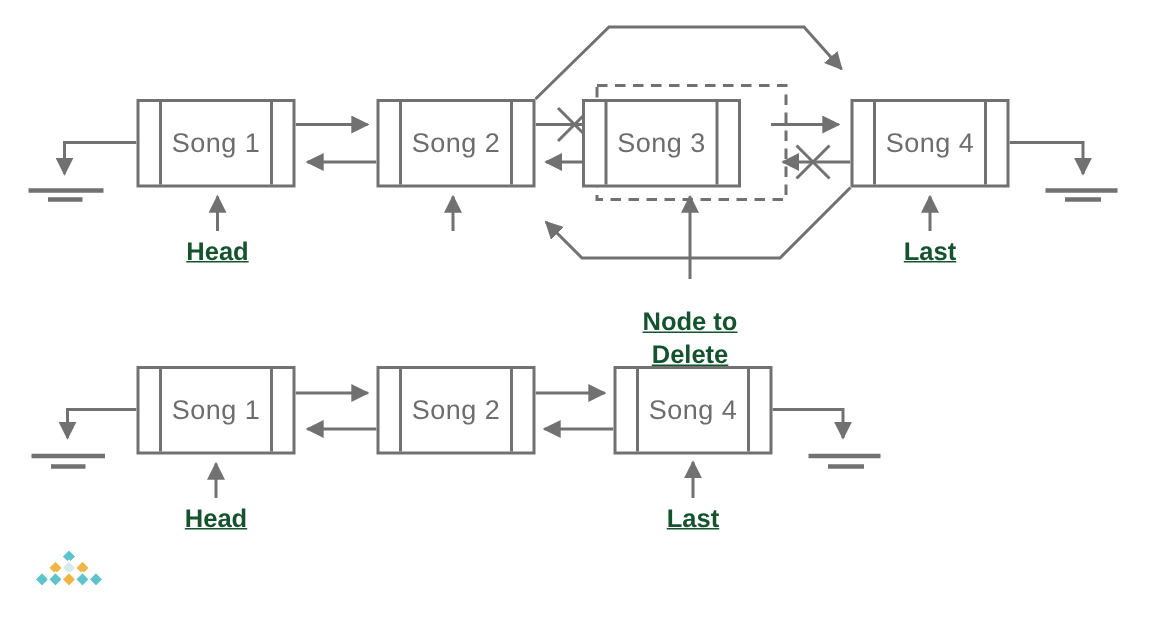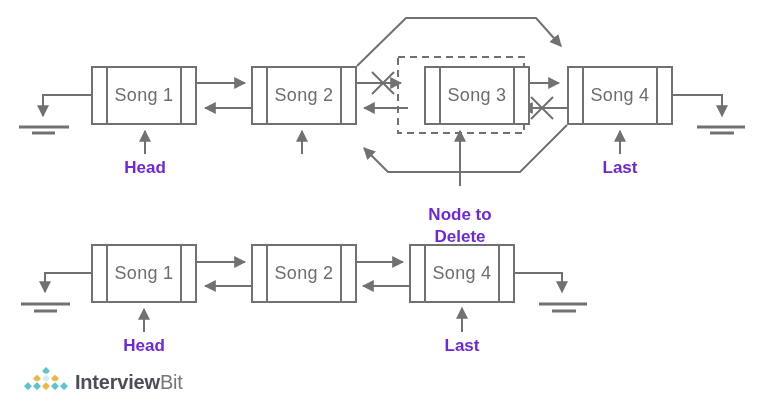--- a/index.html
+++ b/index.html
@@ -36,22 +36,23 @@
     font-size: 18px;
     color: #6d6d6d;
     letter-spacing: 0.3px;
     white-space: nowrap;
   }
   .plabel {
     position: absolute;
     transform: translateX(-50%);
     font-weight: 700;
     font-size: 17px;
-    color: #6d28d9;
+    color: #14532d;
     white-space: nowrap;
+    text-decoration: underline;
   }
   .plabel.multiline { text-align: center; line-height: 22px; }
   .logo-text {
     position: absolute;
     left: 75px;
     top: 371px;
     font-size: 20px;
     letter-spacing: -0.2px;
     white-space: nowrap;
   }
@@ -133,21 +134,21 @@
   <div class="node" style="left:91px; top:66px;">
     <span class="vline vl"></span>
     <span class="vline vr"></span>
     <span class="node-label">Song 1</span>
   </div>
   <div class="node" style="left:251px; top:66px;">
     <span class="vline vl"></span>
     <span class="vline vr"></span>
     <span class="node-label">Song 2</span>
   </div>
-  <div class="node" style="left:424px; top:66px;">
+  <div class="node" style="left:388px; top:66px;">
     <span class="vline vl"></span>
     <span class="vline vr"></span>
     <span class="node-label">Song 3</span>
   </div>
   <div class="node" style="left:567px; top:66px;">
     <span class="vline vl"></span>
     <span class="vline vr"></span>
     <span class="node-label">Song 4</span>
   </div>
 
@@ -170,17 +171,14 @@
   </div>
   <div class="node" style="left:409px; top:244px;">
     <span class="vline vl"></span>
     <span class="vline vr"></span>
     <span class="node-label">Song 4</span>
   </div>
 
   <div class="plabel" style="left:144px; top:336px;">Head</div>
   <div class="plabel" style="left:462px; top:336px;">Last</div>
 
-  <div class="logo-text">
-    <span class="logo-primary">Interview</span><span class="logo-secondary">Bit</span>
-  </div>
 
 </div>
 
 </body></html>

